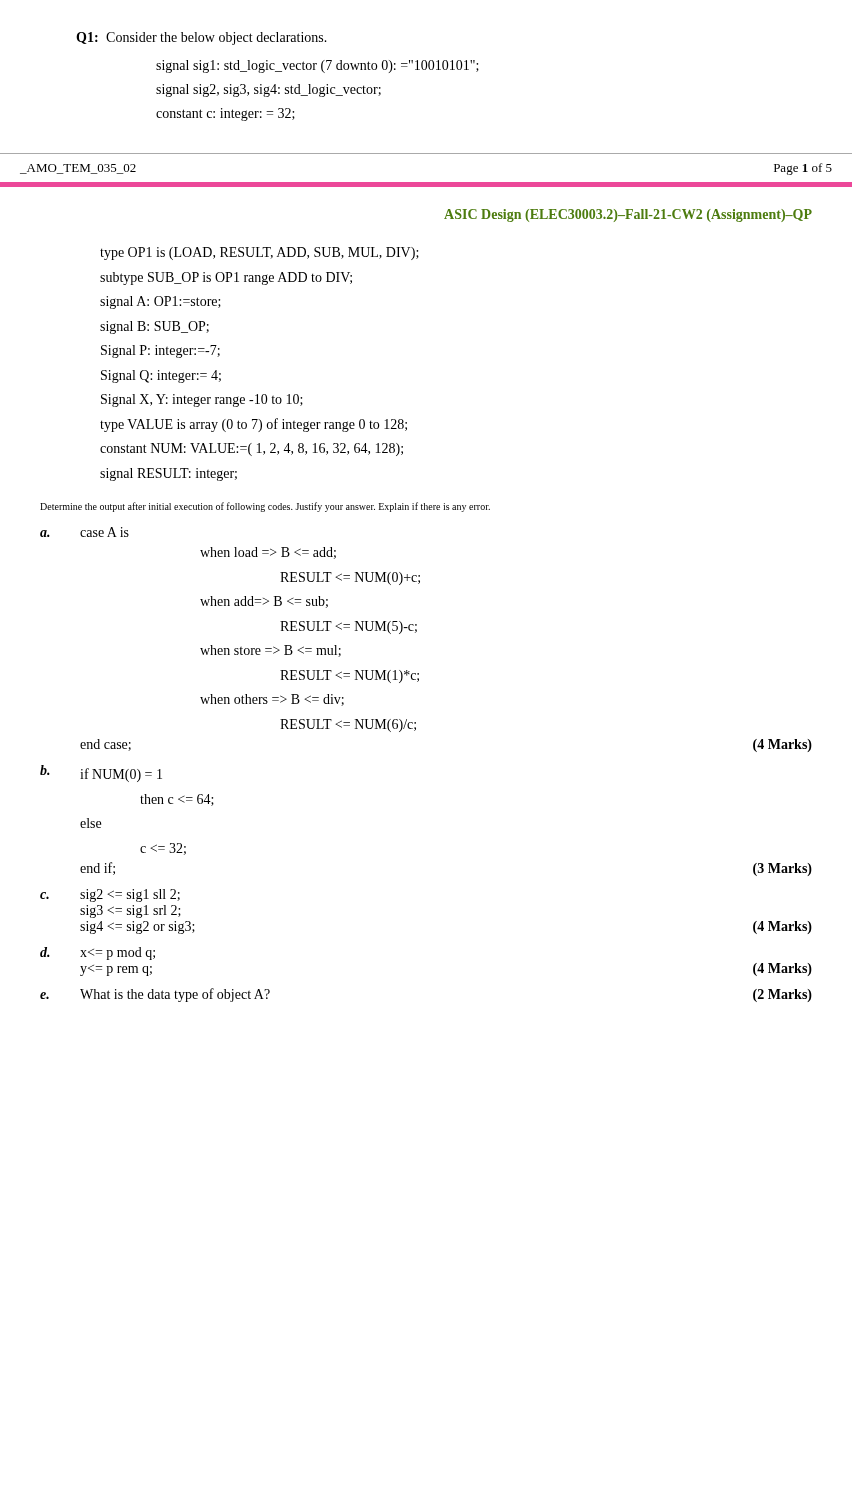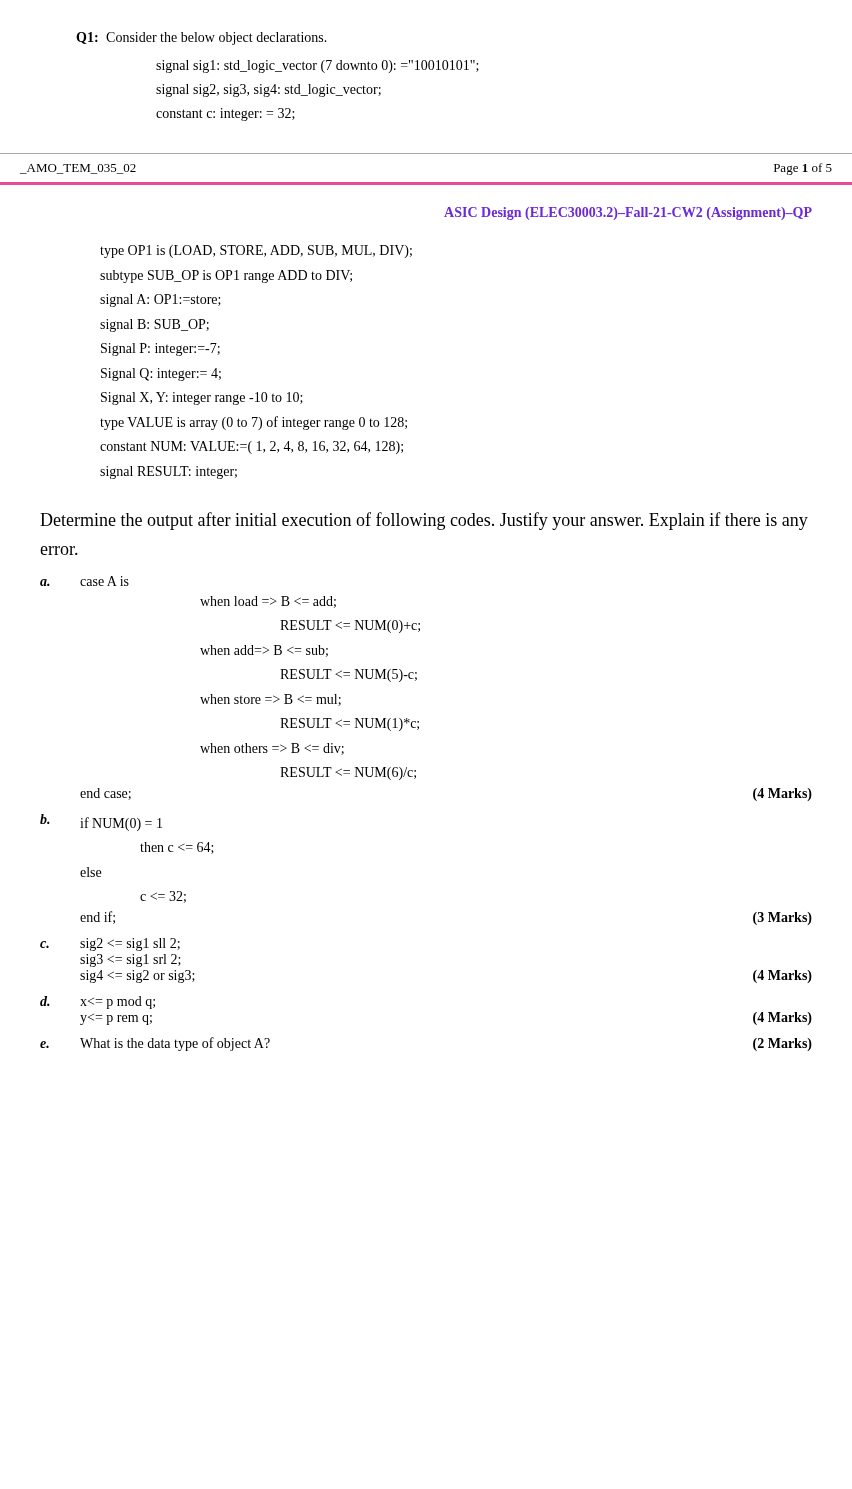--- a/index.html
+++ b/index.html
@@ -22,46 +22,46 @@
     .code-block {
       margin-left: 80px;
       line-height: 1.7;
       font-size: 14px;
     }
     .footer-bar {
       display: flex;
       justify-content: space-between;
       align-items: center;
       border-top: 1px solid #aaa;
-      border-bottom: 3px solid #ec4899;
+      border-bottom: 5px solid #ec4899;
       padding: 6px 20px;
       margin-top: 18px;
       font-size: 13px;
     }
     .footer-bar .page-num strong {
       font-weight: bold;
     }
     .page2-content {
       padding: 20px 40px 30px 40px;
     }
     .doc-title {
       text-align: right;
-      color: #6d28d9;
+      color: #4d7c0f;
       font-weight: bold;
       font-size: 14px;
       margin-bottom: 18px;
     }
     .code-section {
       margin-left: 60px;
       line-height: 1.75;
       font-size: 14px;
     }
     .determine-text {
-      margin-top: 22px;
-      font-size: 18px;
+      margin-top: 13px;
+      font-size: 10px;
       line-height: 1.6;
     }
     .sub-questions {
       margin-top: 10px;
     }
     .case-block {
       margin-left: 40px;
       line-height: 1.75;
     }
     .case-block .indent1 { margin-left: 80px; font-family: Liberation Serif, serif; }
@@ -116,21 +116,21 @@
   <span class="page-num">
     <span>Page </span><strong>1</strong><span> of </span><span>5</span>
   </span>
 </div>
 
 <div class="page2-content">
 
   <div class="doc-title">ASIC Design (ELEC30003.2)–Fall-21-CW2 (Assignment)–QP</div>
 
   <div class="code-section">
-    <div>type OP1 is (LOAD, STORE, ADD, SUB, MUL, DIV);</div>
+    <div>type OP1 is (LOAD, RESULT, ADD, SUB, MUL, DIV);</div>
     <div>subtype SUB_OP is OP1 range ADD to DIV;</div>
     <div>signal A: OP1:=store;</div>
     <div>signal B: SUB_OP;</div>
     <div>Signal P: integer:=-7;</div>
     <div>Signal Q: integer:= 4;</div>
     <div>Signal X, Y: integer range -10 to 10;</div>
     <div>type VALUE is array (0 to 7) of integer range 0 to 128;</div>
     <div>constant NUM: VALUE:=( 1, 2, 4, 8, 16, 32, 64, 128);</div>
     <div>signal RESULT: integer;</div>
   </div>

